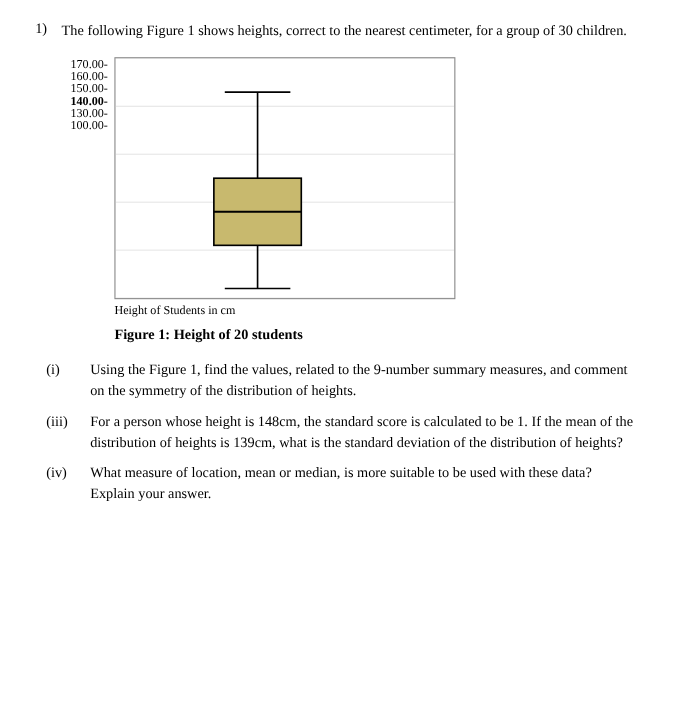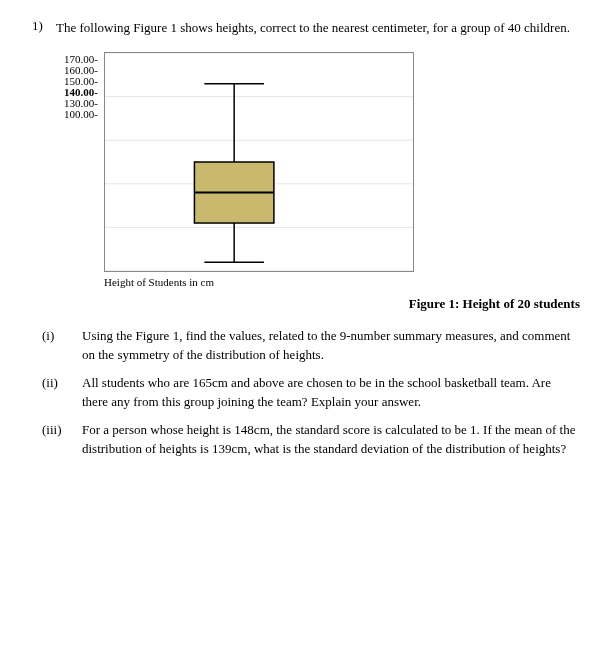--- a/index.html
+++ b/index.html
@@ -41,21 +41,20 @@
     svg.boxplot-svg {
       position: absolute;
       top: 0; left: 0;
       width: 100%; height: 100%;
     }
 
     .figure-caption {
       font-weight: bold;
       font-size: 13px;
       margin: 6px 0 12px 34px;
-      text-align: right;
     }
 
     .parts {
       margin-left: 10px;
     }
     .part {
       display: flex;
       gap: 4px;
       margin-bottom: 8px;
       line-height: 1.5;
@@ -67,21 +66,21 @@
     }
     .part-content {
       flex: 1;
     }
   </style>
 </head>
 <body>
 
 <div class="question-header">
   <span class="question-number">1)</span>
-  <span class="question-text">The following Figure 1 shows heights, correct to the nearest centimeter, for a group of 40 children.</span>
+  <span class="question-text">The following Figure 1 shows heights, correct to the nearest centimeter, for a group of 30 children.</span>
 </div>
 
 <div style="margin-left: 22px; margin-top: 14px; position: relative; width: 360px;">
 
   <div style="position: absolute; left: 0; top: 0; height: 220px; width: 48px; display: flex; flex-direction: column; justify-content: flex-start; padding: 2px 0;">
     <span style="font-size: 11px; text-align: right; width: 44px; display: block; line-height: 1;">170.00-</span>
     <span style="font-size: 11px; text-align: right; width: 44px; display: block; line-height: 1;">160.00-</span>
     <span style="font-size: 11px; text-align: right; width: 44px; display: block; line-height: 1;">150.00-</span>
     <span style="font-size: 11px; text-align: right; width: 44px; display: block; line-height: 1; font-weight: bold;">140.00-</span>
     <span style="font-size: 11px; text-align: right; width: 44px; display: block; line-height: 1;">130.00-</span>
@@ -117,24 +116,24 @@
 
 <div class="figure-caption" style="margin-left: 72px; margin-top: 8px; margin-bottom: 14px;">Figure 1: Height of 20 students</div>
 
 <div class="parts">
 
   <div class="part">
     <span class="part-label">(i)</span>
     <span class="part-content">Using the Figure 1, find the values, related to the 9-number summary measures, and comment on the symmetry of the distribution of heights.</span>
   </div>
 
-  <div class="part">
-    <span class="part-label">(ii)</span>
-    <span class="part-content">All students who are 165cm and above are chosen to be in the school basketball team. Are there any from this group joining the team? Explain your answer.</span>
-  </div>
 
   <div class="part">
     <span class="part-label">(iii)</span>
     <span class="part-content">For a person whose height is 148cm, the standard score is calculated to be 1. If the mean of the distribution of heights is 139cm, what is the standard deviation of the distribution of heights?</span>
   </div>
 
+  <div class="part">
+    <span class="part-label">(iv)</span>
+    <span class="part-content">What measure of location, mean or median, is more suitable to be used with these data? Explain your answer.</span>
+  </div>
 
 </div>
 
 </body></html>

